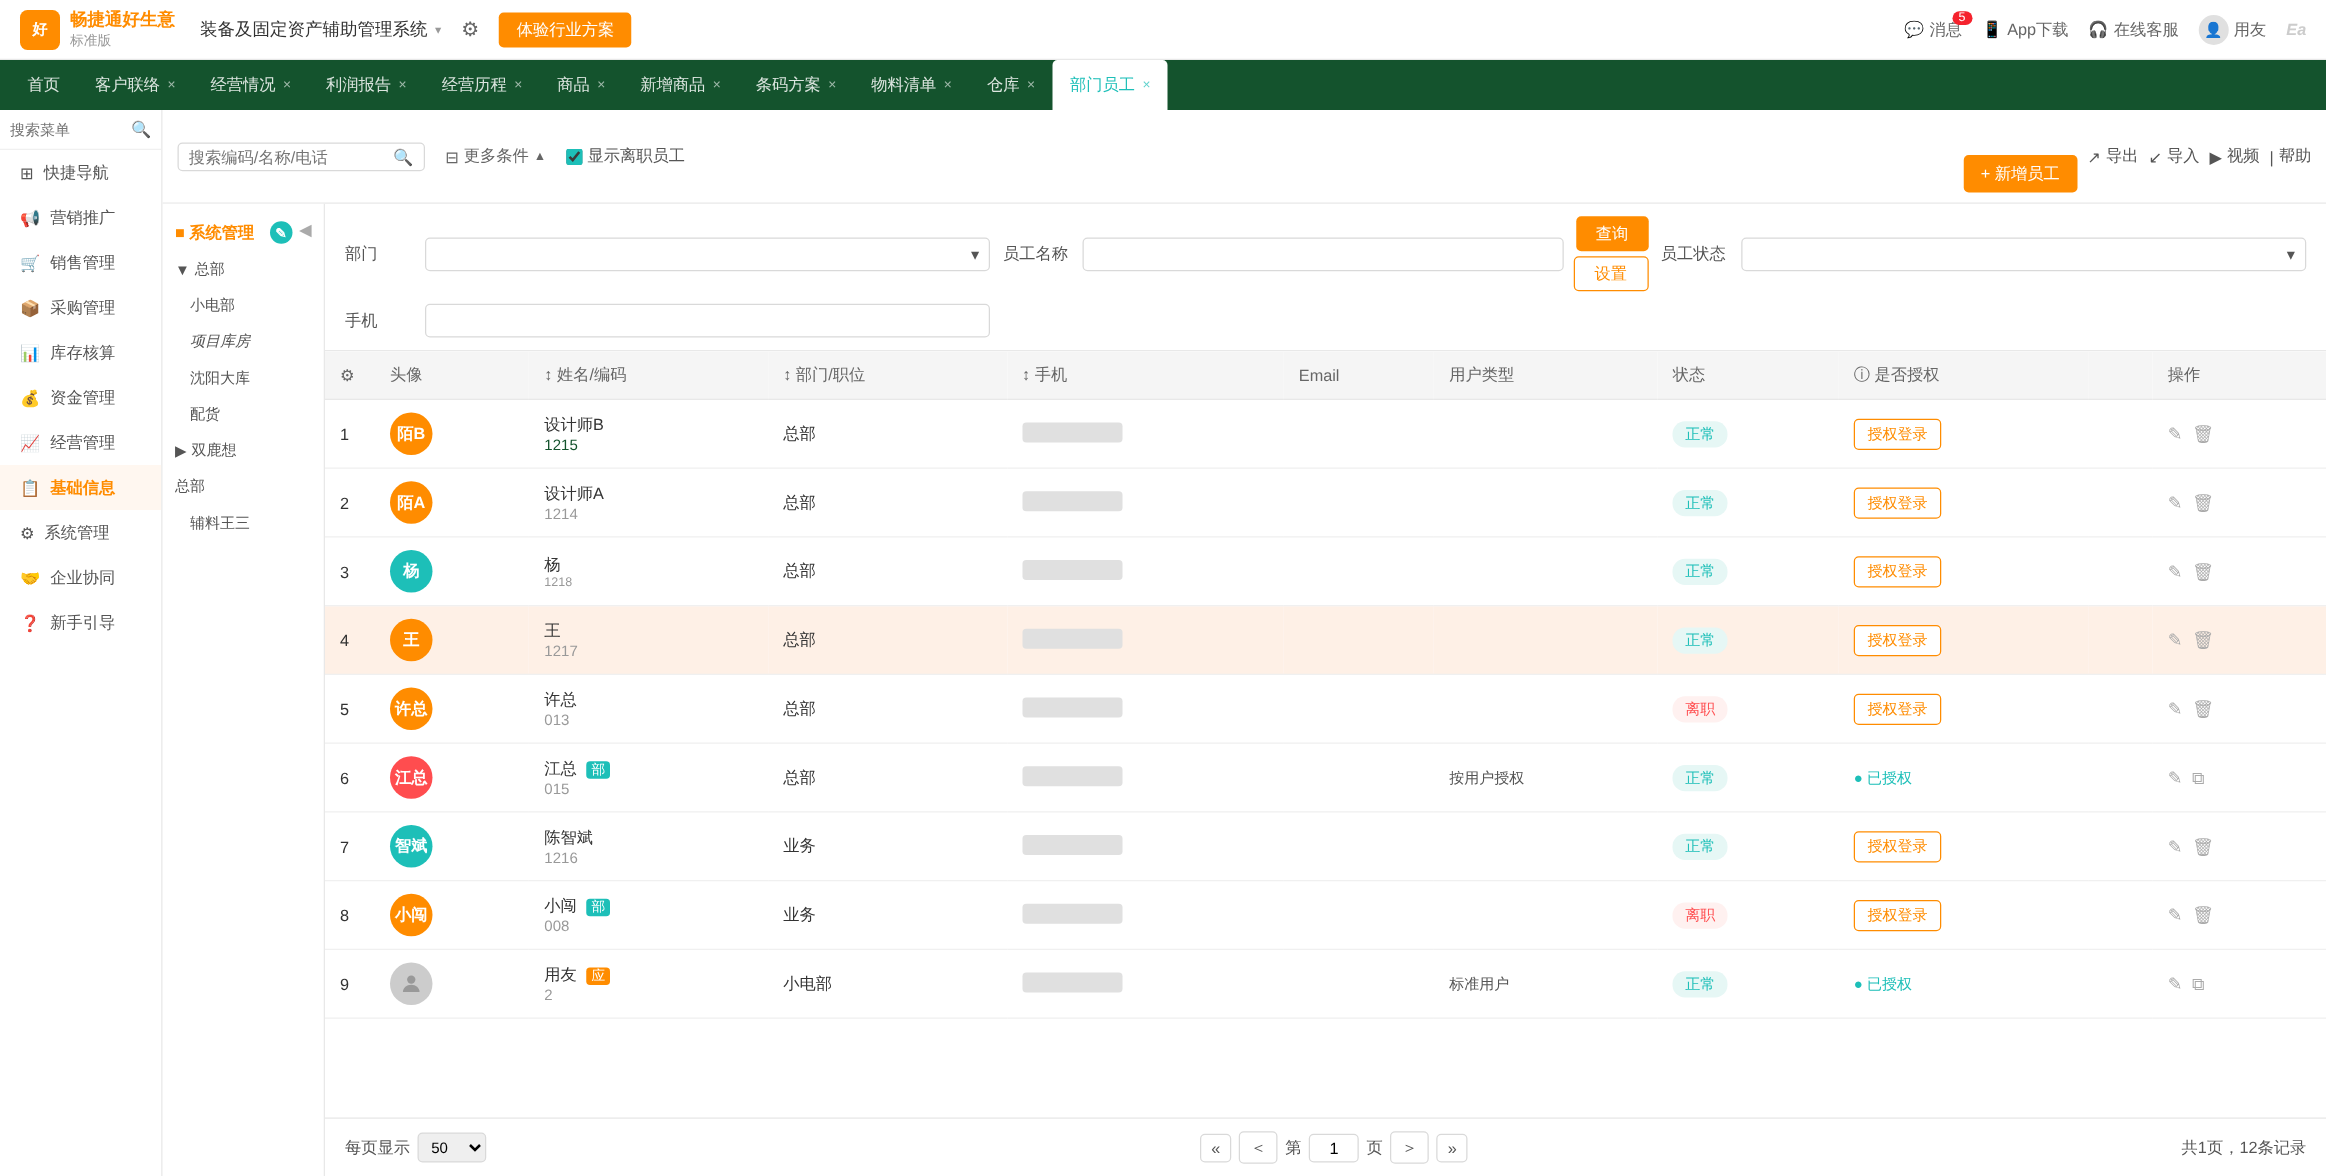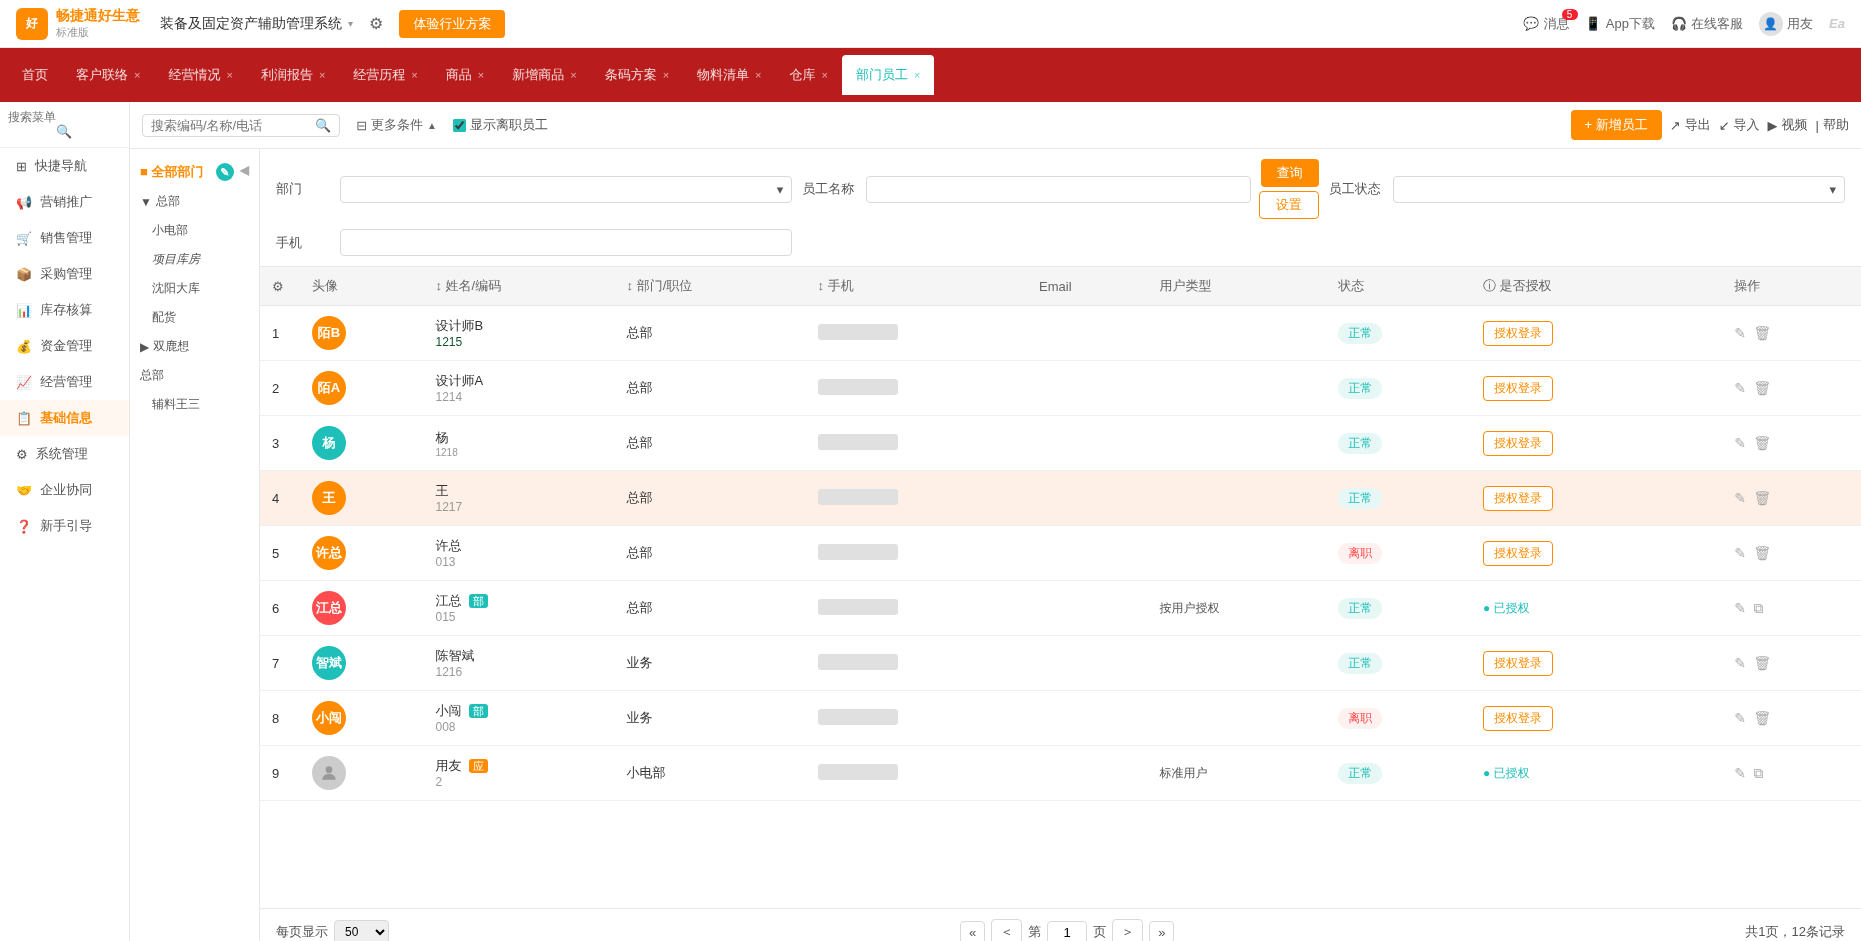--- a/index.html
+++ b/index.html
@@ -16,40 +16,40 @@
     .header-right { display: flex; align-items: center; gap: 16px; font-size: 13px; color: #666; }
     .badge-btn { position: relative; cursor: pointer; }
     .badge { position: absolute; top: -6px; right: -8px; background: #f5222d; color: #fff; border-radius: 8px; font-size: 10px; padding: 0 4px; min-width: 16px; text-align: center; }
     .header-btn { cursor: pointer; color: #666; display: flex; align-items: center; gap: 4px; }
     .trial-btn { background: #ff8c00; color: #fff; border: none; border-radius: 4px; padding: 5px 14px; cursor: pointer; font-size: 13px; }
     .gear-btn { cursor: pointer; color: #666; font-size: 16px; }
     .dropdown-arrow { font-size: 10px; color: #999; }
 
     
     .nav-tabs {
-      display: flex; align-items: center; background: #b91c1c; height: 54px;
+      display: flex; align-items: center; background: #14532d; height: 40px;
       padding: 0 8px; overflow: hidden;
     }
     .nav-tab {
       padding: 0 14px; height: 40px; display: flex; align-items: center;
       color: rgba(255,255,255,0.85); cursor: pointer; font-size: 13px; white-space: nowrap;
       position: relative;
     }
     .nav-tab.active { background: #fff; color: #1dbfb8; border-radius: 4px 4px 0 0; }
     .nav-tab .close-x { margin-left: 6px; font-size: 11px; opacity: 0.7; }
 
     
     .main-layout { display: flex; height: calc(100vh - 88px); }
 
     
     .sidebar {
       width: 130px; background: #fff; border-right: 1px solid #e8e8e8;
       overflow-y: auto; flex-shrink: 0;
     }
-    .sidebar-search { padding: 8px; display: flex; align-items: center; border-bottom: 1px solid #f0f0f0; flex-direction: column; }
+    .sidebar-search { padding: 8px; display: flex; align-items: center; border-bottom: 1px solid #f0f0f0; }
     .sidebar-search input { border: none; outline: none; font-size: 12px; color: #999; width: 100%; background: transparent; }
     .sidebar-item {
       padding: 9px 16px; font-size: 13px; color: #555; cursor: pointer;
       display: flex; align-items: center; gap: 8px;
     }
     .sidebar-item.active { color: #ff8c00; font-weight: bold; background: #fff7f0; }
 
     
     .content { flex: 1; display: flex; flex-direction: column; overflow: hidden; }
 
@@ -79,21 +79,21 @@
     .search-input-wrap {
       display: flex; align-items: center; border: 1px solid #d9d9d9;
       border-radius: 4px; padding: 3px 8px; gap: 4px; background: #fff;
     }
     .search-input-wrap input { border: none; outline: none; font-size: 13px; width: 160px; }
     .filter-btn { display: flex; align-items: center; gap: 4px; color: #666; cursor: pointer; font-size: 13px; padding: 4px 8px; }
     .filter-btn .arrow { font-size: 10px; }
     .checkbox-label { display: flex; align-items: center; gap: 4px; font-size: 13px; color: #555; cursor: pointer; }
     .checkbox-label input { accent-color: #1dbfb8; }
     .toolbar-right { margin-left: auto; display: flex; align-items: center; gap: 8px; }
-    .add-btn { background: #ff8c00; color: #fff; border: none; border-radius: 4px; padding: 6px 14px; cursor: pointer; font-size: 13px; display: flex; align-items: center; gap: 4px; }
+    .add-btn { background: #ff8c00; color: #fff; border: none; border-radius: 4px; padding: 6px 14px; cursor: pointer; font-size: 13px; display: flex; align-items: center; gap: 4px; margin-top: 28px; }
     .text-btn { color: #555; cursor: pointer; font-size: 13px; display: flex; align-items: center; gap: 4px; }
 
     
     .filter-form {
       background: #fff; border-bottom: 1px solid #e8e8e8;
       padding: 10px 16px; display: grid; grid-template-columns: 1fr 1fr 1fr; gap: 10px;
     }
     .form-row { display: flex; align-items: center; gap: 8px; }
     .form-label { font-size: 13px; color: #555; white-space: nowrap; min-width: 56px; }
     .form-select {
@@ -296,21 +296,21 @@
           <span>|</span>
           <span>帮助</span>
         </div>
       </div>
     </div>
 
     <div class="dept-panel">
 
       <div class="dept-tree">
         <div class="dept-header">
-          <span style="color:#ff8c00;font-size:13px;font-weight:bold;">■ 全部部门</span>
+          <span style="color:#ff8c00;font-size:13px;font-weight:bold;">■ 系统管理</span>
           <div class="icons">
             <span style="background:#1dbfb8;color:#fff;border-radius:50%;width:18px;height:18px;display:flex;align-items:center;justify-content:center;font-size:11px;">✎</span>
             <span>◀</span>
           </div>
         </div>
         <div class="dept-node">
           <span>▼</span> 总部
         </div>
         <div class="dept-node" style="padding-left:22px;">小电部</div>
         <div class="dept-node" style="padding-left:22px;font-style:italic;">项目库房</div>

